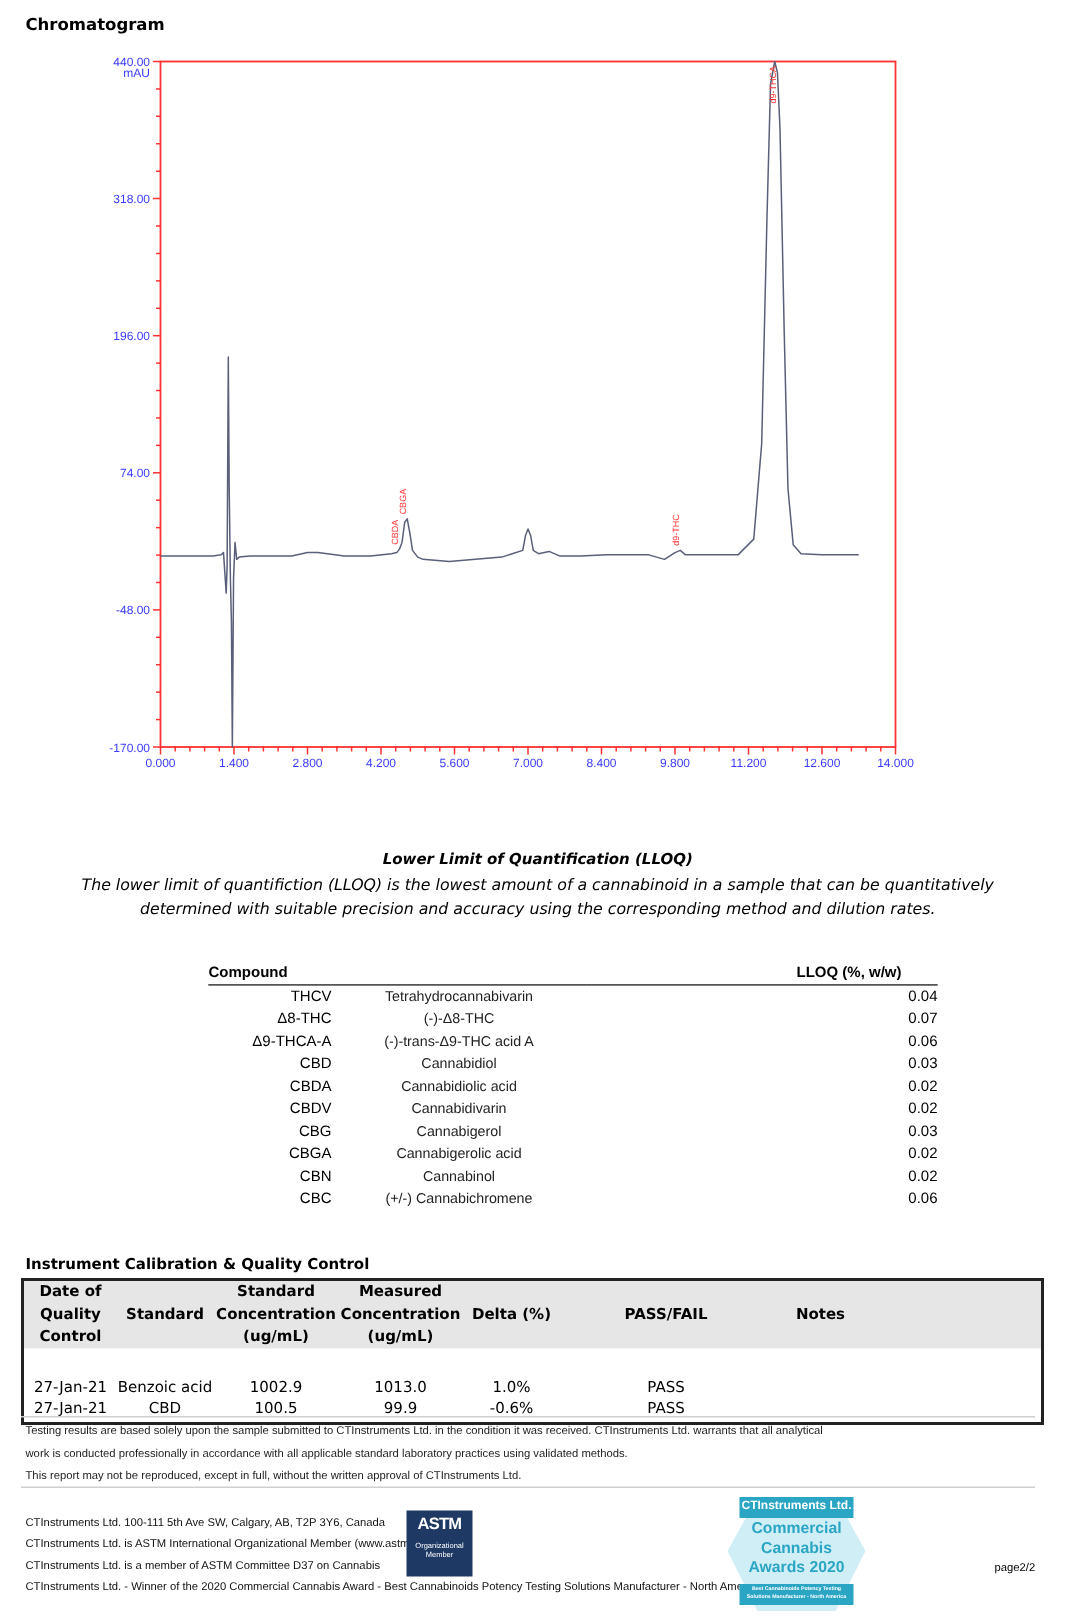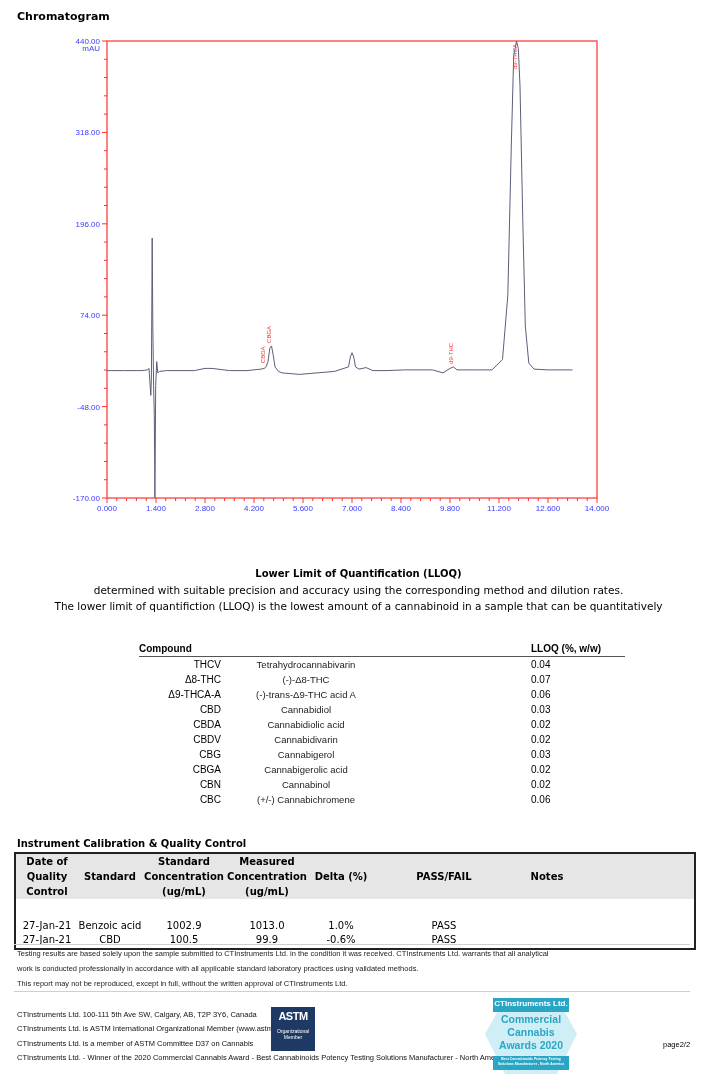--- a/index.html
+++ b/index.html
@@ -3,28 +3,28 @@
 <meta charset="utf-8">
 <style>
   html, body { margin:0; padding:0; background:#ffffff; }
   body { width:717px; height:1080px; position:relative; overflow:hidden; font-family:"Liberation Sans", sans-serif; color:#000; }
   .abs { position:absolute; }
   .section-title { font-family:"DejaVu Sans", sans-serif; font-weight:bold; font-size:11px; }
   #chart-svg { position:absolute; left:0; top:30px; }
   .ytick { font-family:"Liberation Sans", sans-serif; font-size:8px; fill:#3a3aff; }
   .xtick { font-family:"Liberation Sans", sans-serif; font-size:8px; fill:#3a3aff; }
   .peaklabel { font-family:"Liberation Sans", sans-serif; font-size:6px; fill:#ff3030; }
-  .lloq-block { position:absolute; left:0; width:717px; top:566px; text-align:center; font-family:"DejaVu Sans", sans-serif; font-size:10.5px; line-height:16px; }
+  .lloq-block { position:absolute; left:0; width:717px; top:566px; text-align:center; font-family:"DejaVu Sans", sans-serif; font-size:10.5px; line-height:16px;font-style:italic; }
   .lloq-block .title { font-weight:bold; font-size:10px; }
   table.lloq { position:absolute; left:139px; top:642px; border-collapse:collapse; font-family:"Liberation Sans", sans-serif; font-size:10px; }
   table.lloq th { font-weight:bold; text-align:left; padding:0 0 1px 0; border-bottom:1px solid #555; height:13px; }
   table.lloq td { height:15px; padding:0; }
   table.lloq td.code { font-weight:normal; text-align:right; width:82px; }
   table.lloq td.name { text-align:center; width:170px; color:#222; font-size:9.5px; }
-  table.lloq td.val { text-align:left; padding-left:140px; width:94px; }
+  table.lloq td.val { text-align:right; padding-left:140px; width:94px; }
   .qc-title { position:absolute; left:17px; top:838px; font-family:"DejaVu Sans", sans-serif; font-weight:bold; font-size:10px; }
   .qc-table { position:absolute; left:14px; top:852px; width:682px; border:2px solid #222; box-sizing:border-box; font-family:"DejaVu Sans", sans-serif; font-size:10px; }
   .qc-head { background:#e6e6e6; height:45px; display:flex; align-items:center; }
   .qc-row { display:flex; height:14px; align-items:center; }
   .c { text-align:center; }
   .qc-head > div { font-weight:bold; line-height:15px; }
   .rule { position:absolute; left:14px; width:676px; height:1px; background:#cfcfcf; }
   .disclaimer { position:absolute; left:17px; font-family:"Liberation Sans", sans-serif; font-size:7.5px; color:#222; }
   .foot { position:absolute; left:17px; font-family:"Liberation Sans", sans-serif; font-size:7.5px; color:#111; }
   .astm { position:absolute; left:271px; top:1007px; width:44px; height:44px; background:#1e3a64; color:#fff; font-size:5px; text-align:center; }
@@ -136,22 +136,22 @@
     <text x="597" y="481" text-anchor="middle" class="xtick">14.000</text>
     <polyline points="107.0,340.6 124.5,340.6 142.0,340.6 147.3,339.9 149.0,338.4 150.8,365.4 151.4,348.1 152.2,208.0 152.8,295.7 153.6,355.6 154.3,385.6 154.9,468.0 155.7,355.6 156.7,331.6 157.8,342.9 159.5,341.4 166.5,340.6 177.0,340.6 194.5,340.6 205.0,338.4 212.0,338.4 229.5,340.6 247.0,340.6 261.0,339.1 264.5,338.4 266.3,336.1 268.0,331.6 269.8,318.2 271.5,315.9 273.3,325.7 275.0,336.9 278.5,341.4 282.0,342.9 299.5,344.4 317.0,342.9 334.5,341.4 348.5,336.9 350.3,327.2 352.0,322.7 353.8,327.2 355.5,336.9 359.0,339.1 366.0,337.6 373.0,340.6 387.0,340.6 404.5,339.9 422.0,339.9 432.5,339.9 443.0,342.9 450.0,338.4 453.5,336.9 457.0,339.9 474.5,339.9 492.0,339.9 502.5,329.4 507.8,265.7 511.3,115.9 513.7,26.0 516.5,11.0 518.3,18.5 520.0,56.0 522.8,190.8 525.3,295.7 528.8,333.1 534.0,339.1 548.0,339.9 562.0,339.9 572.5,339.9" fill="none" stroke="#5a5f7a" stroke-width="1" stroke-linejoin="round"></polyline>
     <text x="0" y="0" class="peaklabel" transform="translate(265.25,333.14426229508194) rotate(-90)">CBDA</text>
     <text x="0" y="0" class="peaklabel" transform="translate(270.5,312.91639344262296) rotate(-90)">CBGA</text>
     <text x="0" y="0" class="peaklabel" transform="translate(452.5,333.89344262295083) rotate(-90)">d9-THC</text>
     <text x="0" y="0" class="peaklabel" transform="translate(517.25,39) rotate(-90)">d9-THCA</text>
   </svg>
 
 <div class="lloq-block">
   <div class="title">Lower Limit of Quantification (LLOQ)</div>
+  <div>The lower limit of quantifiction (LLOQ) is the lowest amount of a cannabinoid in a sample that can be quantitatively</div>
   <div>determined with suitable precision and accuracy using the corresponding method and dilution rates.</div>
-  <div>The lower limit of quantifiction (LLOQ) is the lowest amount of a cannabinoid in a sample that can be quantitatively</div>
 </div>
 
 <table class="lloq">
   <thead>
     <tr>
       <th>Compound</th>
       <th></th>
       <th style="padding-left:140px;">LLOQ (%, w/w)</th>
     </tr>
   </thead>

